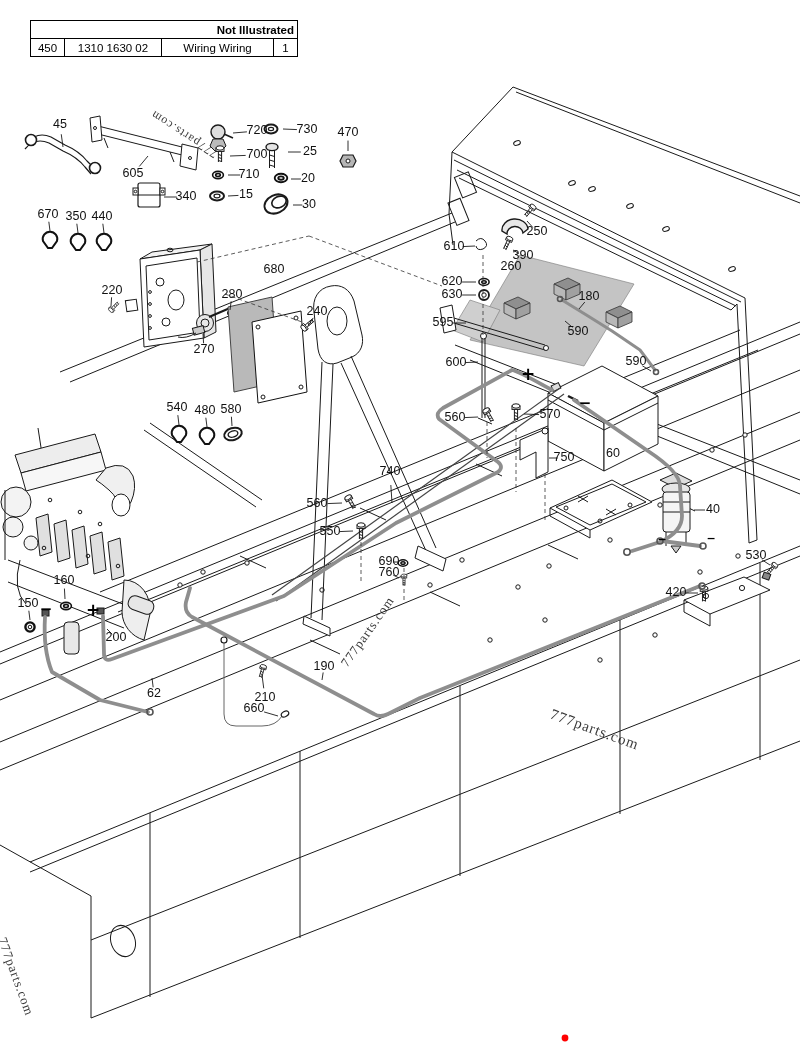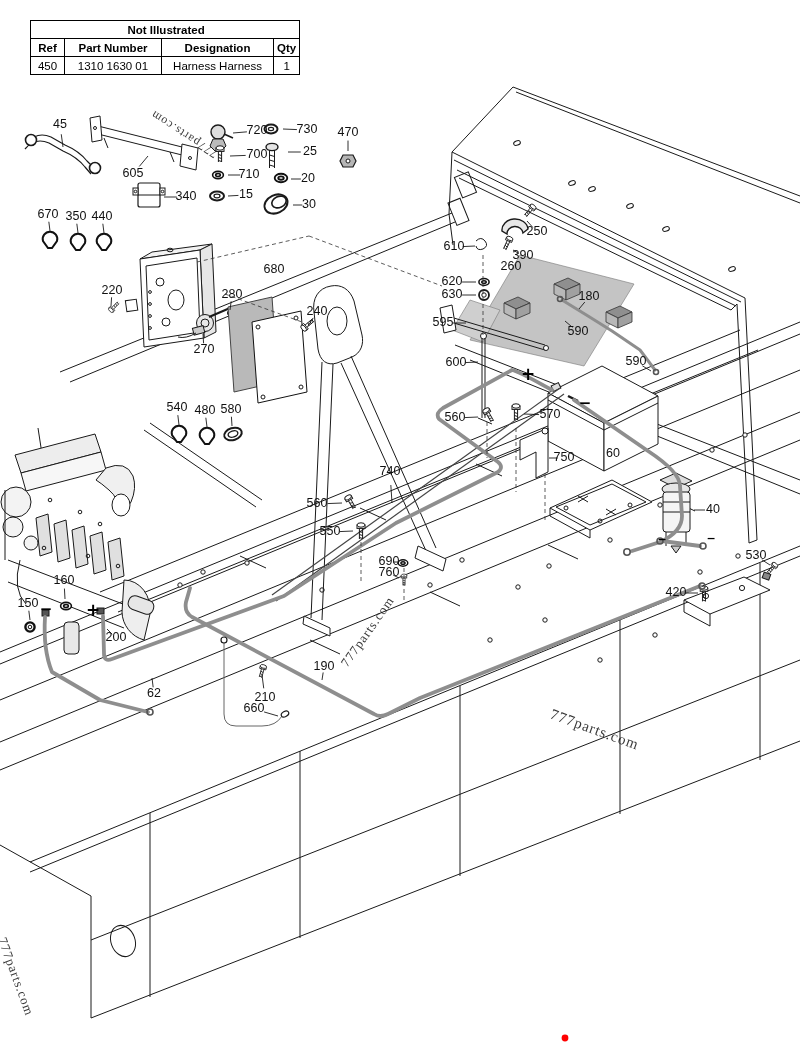--- a/index.html
+++ b/index.html
@@ -3,21 +3,21 @@
 <meta charset="utf-8">
 <style>
   html,body{margin:0;padding:0;background:#fff;}
   .page{position:relative;width:800px;height:1055px;background:#fff;overflow:hidden;
         font-family:"Liberation Sans",sans-serif;}
   .page svg{position:absolute;left:0;top:0;}
   table.nitable{position:absolute;left:30px;top:20px;border-collapse:collapse;
     font-size:11.5px;color:#000;table-layout:fixed;}
   table.nitable td,table.nitable th{border:1px solid #000;padding:1px 3px;height:15px;
     white-space:nowrap;overflow:hidden;}
-  table.nitable .title{font-weight:bold;text-align:center;padding-left:5px;}
+  table.nitable .title{font-weight:bold;text-align:right;padding-left:5px;}
   table.nitable .c{text-align:center;}
   .callout{font:12.5px "Liberation Sans",sans-serif;fill:#111;text-anchor:middle;dominant-baseline:middle;}
   .wm{font-family:"Liberation Serif",serif;fill:#1b1b1b;opacity:.88;text-anchor:middle;letter-spacing:1px;}
   .sym{font-family:"DejaVu Sans",sans-serif;font-weight:bold;fill:#000;text-anchor:middle;dominant-baseline:middle;}
   .ln{stroke:#1a1a1a;stroke-width:1;fill:none;}
 </style>
 </head>
 <body>
 
 <div class="page">
@@ -477,26 +477,20 @@
         <col style="width:34px">
         <col style="width:97px">
         <col style="width:112px">
         <col style="width:24px">
       </colgroup>
     <tbody>
         <tr>
           <td class="title" colspan="4">Not Illustrated</td>
         </tr>
     <tr>
-      <th class="c">Ref</th>
-      <th class="c">Part Number</th>
-      <th class="c">Designation</th>
-      <th class="c">Qty</th>
-    </tr>
-    <tr>
       <td class="c">450</td>
-      <td class="c">1310 1630 01</td>
-      <td class="c">Harness Harness</td>
+      <td class="c">1310 1630 02</td>
+      <td class="c">Wiring Wiring</td>
       <td class="c">1</td>
     </tr>
   </tbody>
     </table>
 </div>
 
 </body></html>

